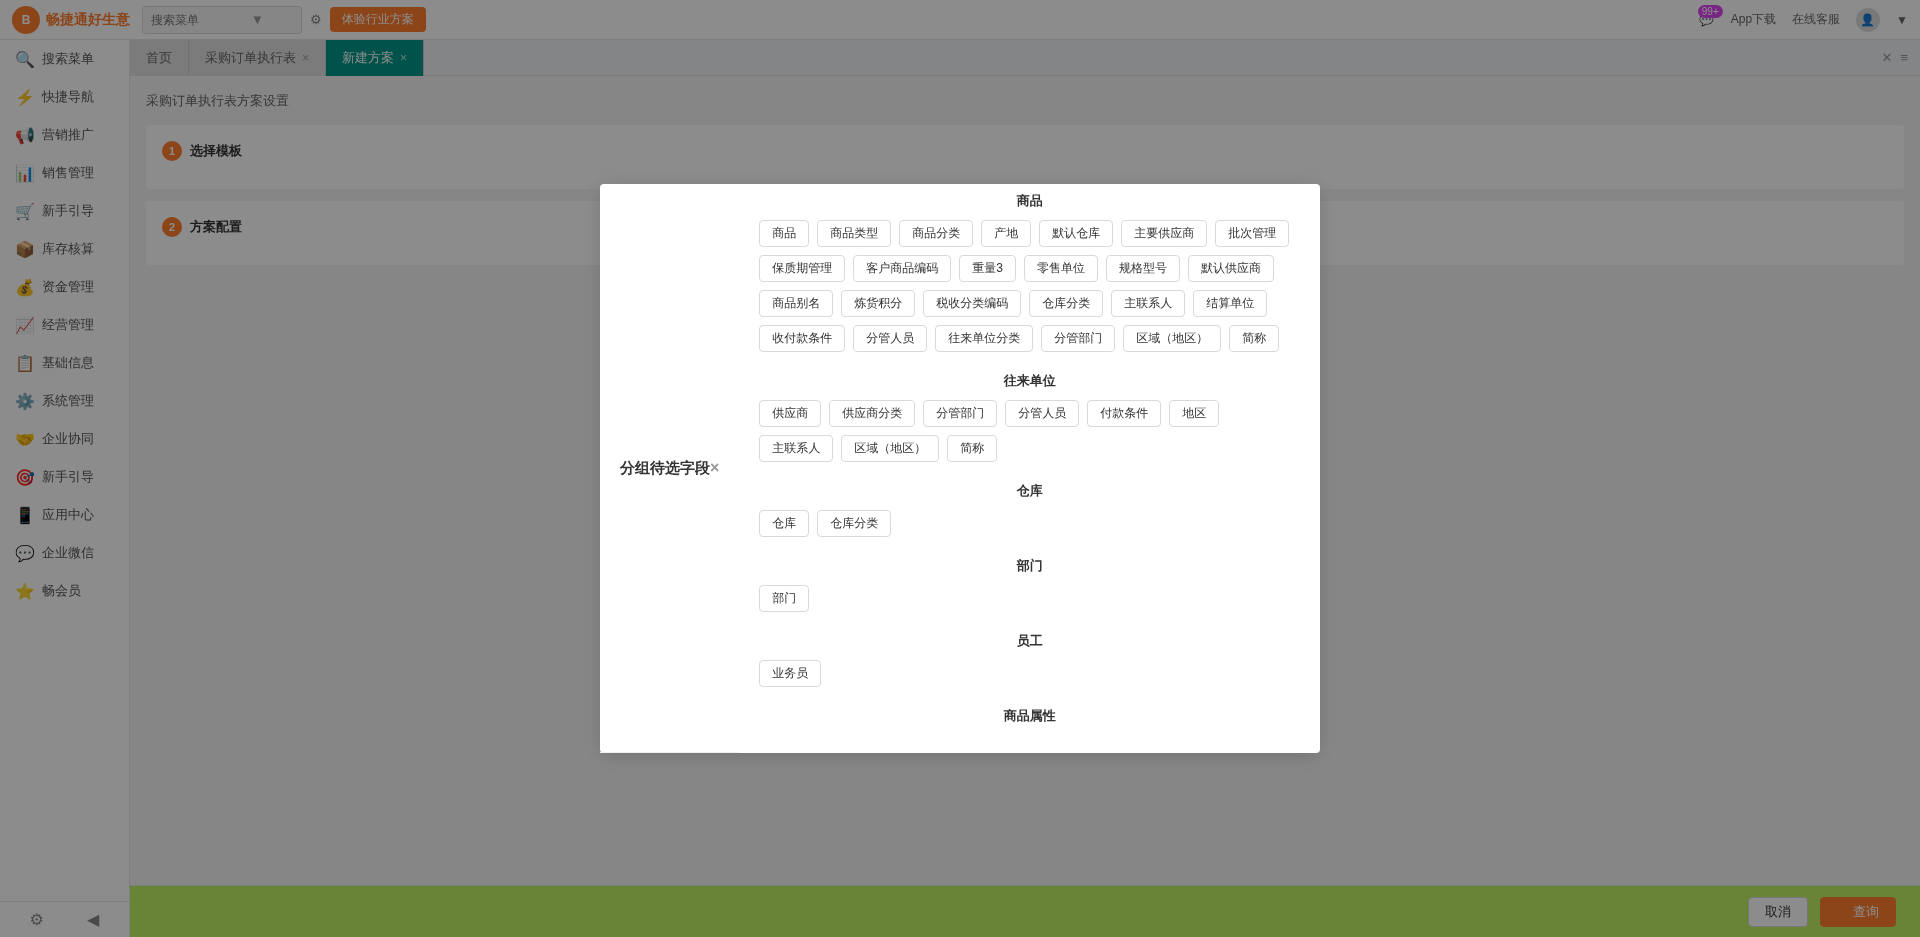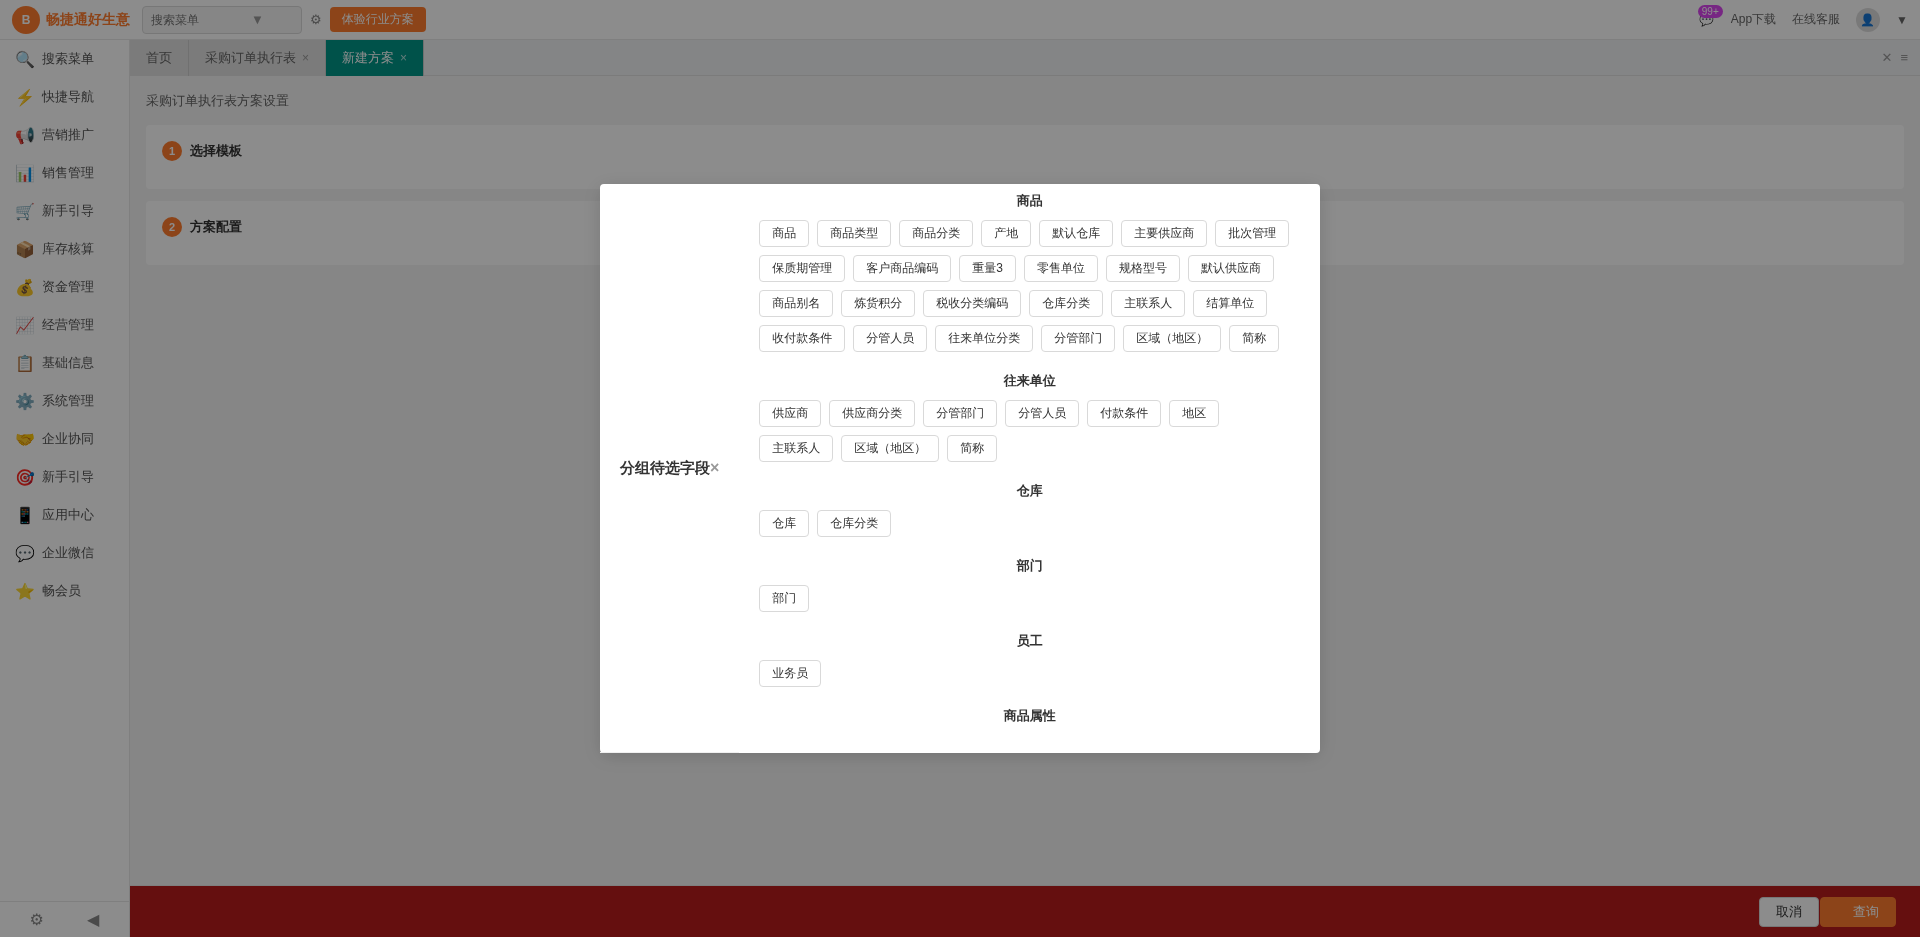--- a/index.html
+++ b/index.html
@@ -147,23 +147,23 @@
     }
 
     
     .btn { border: 1px solid #d9d9d9; background: white; border-radius: 4px; padding: 5px 16px; cursor: pointer; font-size: 13px; }
     .btn-primary { background: #ff7d2e; border-color: #ff7d2e; color: white; padding-left: 32px; }
     .btn-cancel { background: white; color: #333; border: 1px solid #d9d9d9; }
 
     
     .bottom-bar {
       position: fixed; bottom: 0; left: 130px; right: 0; height: 52px;
-      background: #b91c1c; border-top: 1px solid #e8e8e8;
+      background: #bef264; border-top: 1px solid #e8e8e8;
       display: flex; align-items: center; justify-content: flex-end;
-      padding: 0 24px; gap: 1px; z-index: 80;
+      padding: 0 24px; gap: 12px; z-index: 80;
     }
   </style>
 </head>
 <body>
 
 <div class="top-bar">
   <div class="top-bar-logo">
     <div class="logo-icon">
       <span>B</span>
     </div>

